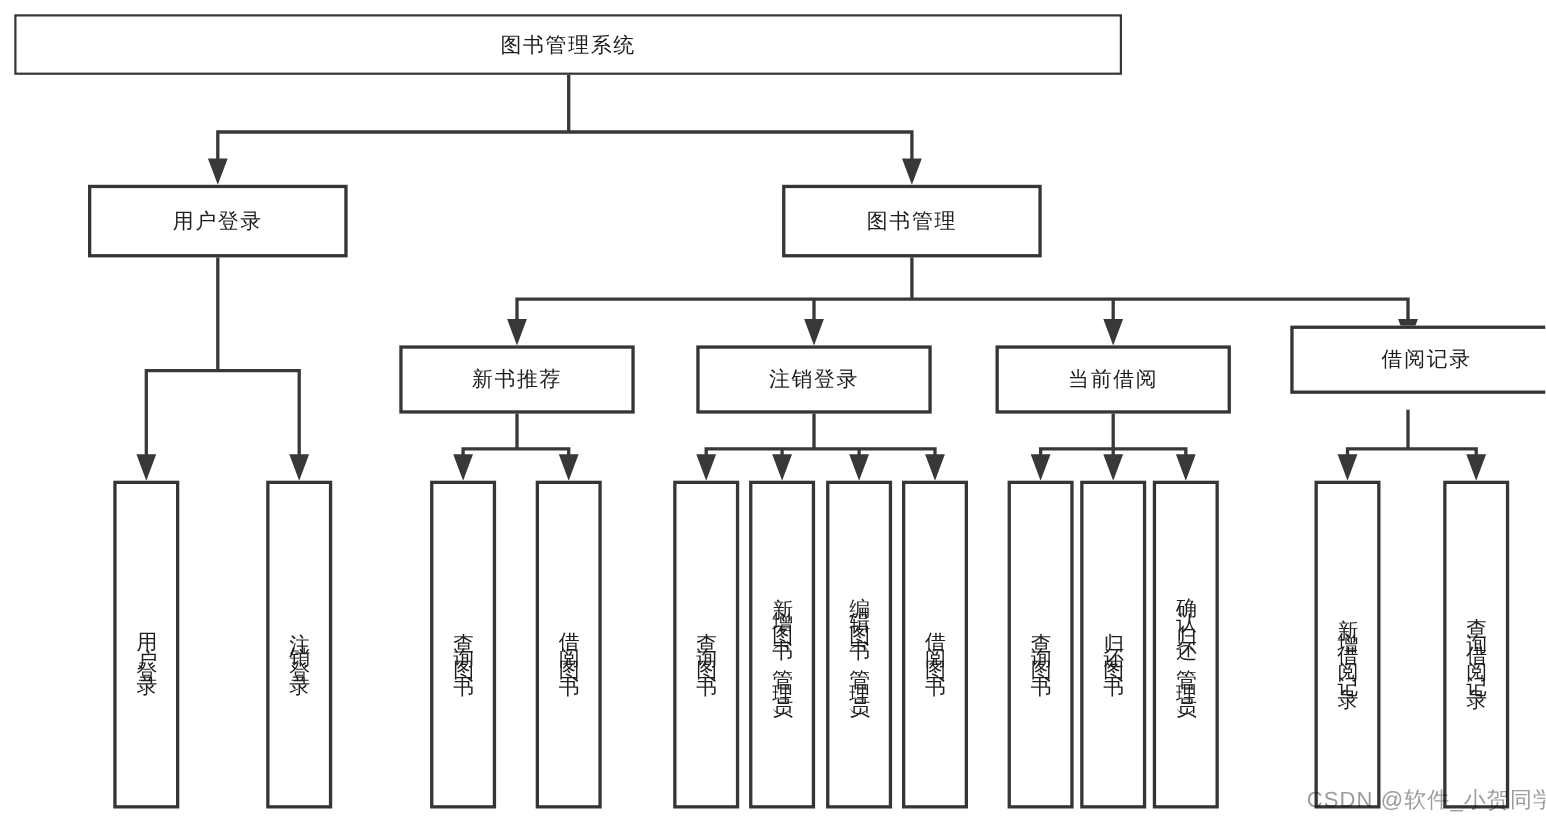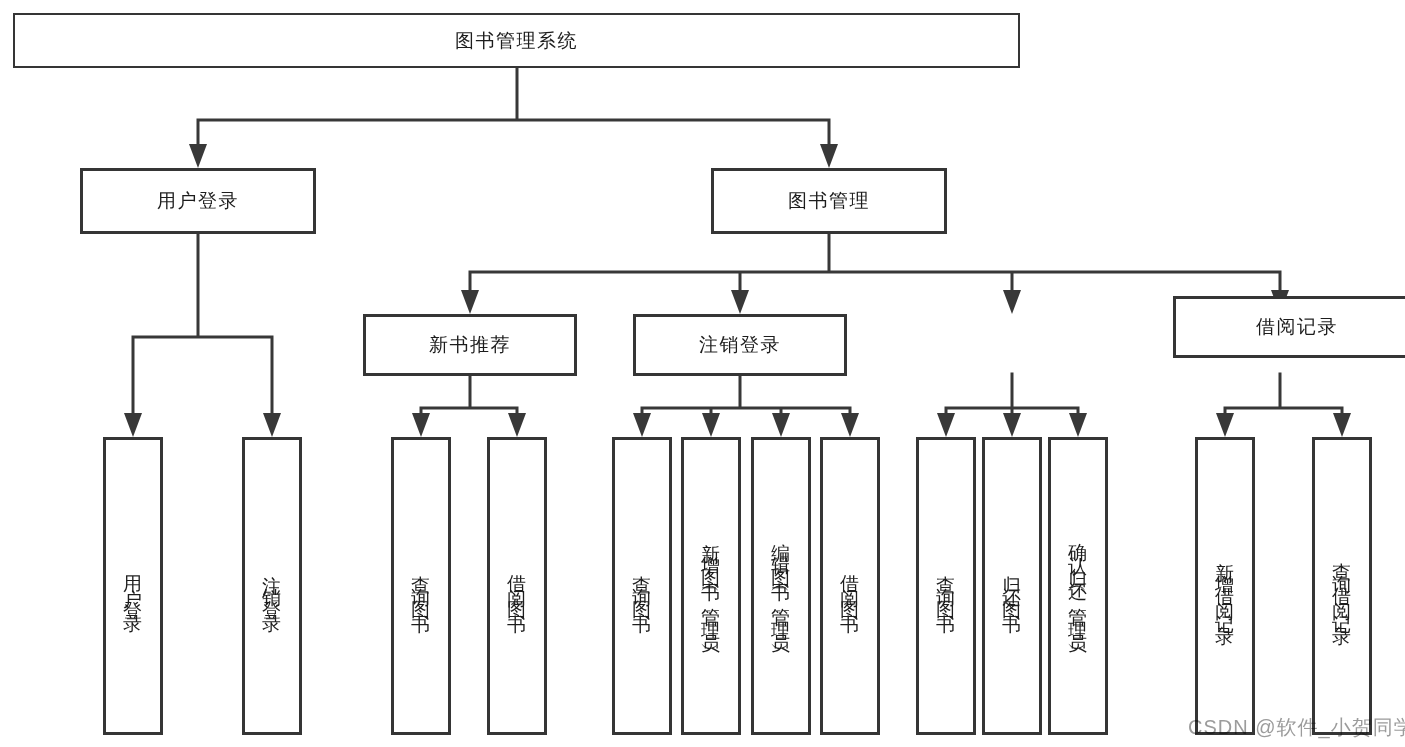--- a/index.html
+++ b/index.html
@@ -100,20 +100,23 @@
   <div class="node" style="left:711px;top:168px;width:236px;height:66px">
     <span class="label">图书管理</span>
   </div>
 
   <div class="node" style="left:363px;top:314px;width:214px;height:62px">
     <span class="label">新书推荐</span>
   </div>
   <div class="node" style="left:633px;top:314px;width:214px;height:62px">
     <span class="label">注销登录</span>
   </div>
+  <div class="node" style="left:905px;top:314px;width:214px;height:62px">
+    <span class="label">当前借阅</span>
+  </div>
   <div class="node" style="left:1173px;top:296px;width:248px;height:62px">
     <span class="label">借阅记录</span>
   </div>
 
   <div class="node vbox" style="left:103px;top:437px;width:60px;height:298px">
     <span class="label">用户登录</span>
   </div>
   <div class="node vbox" style="left:242px;top:437px;width:60px;height:298px">
     <span class="label">注销登录</span>
   </div>

